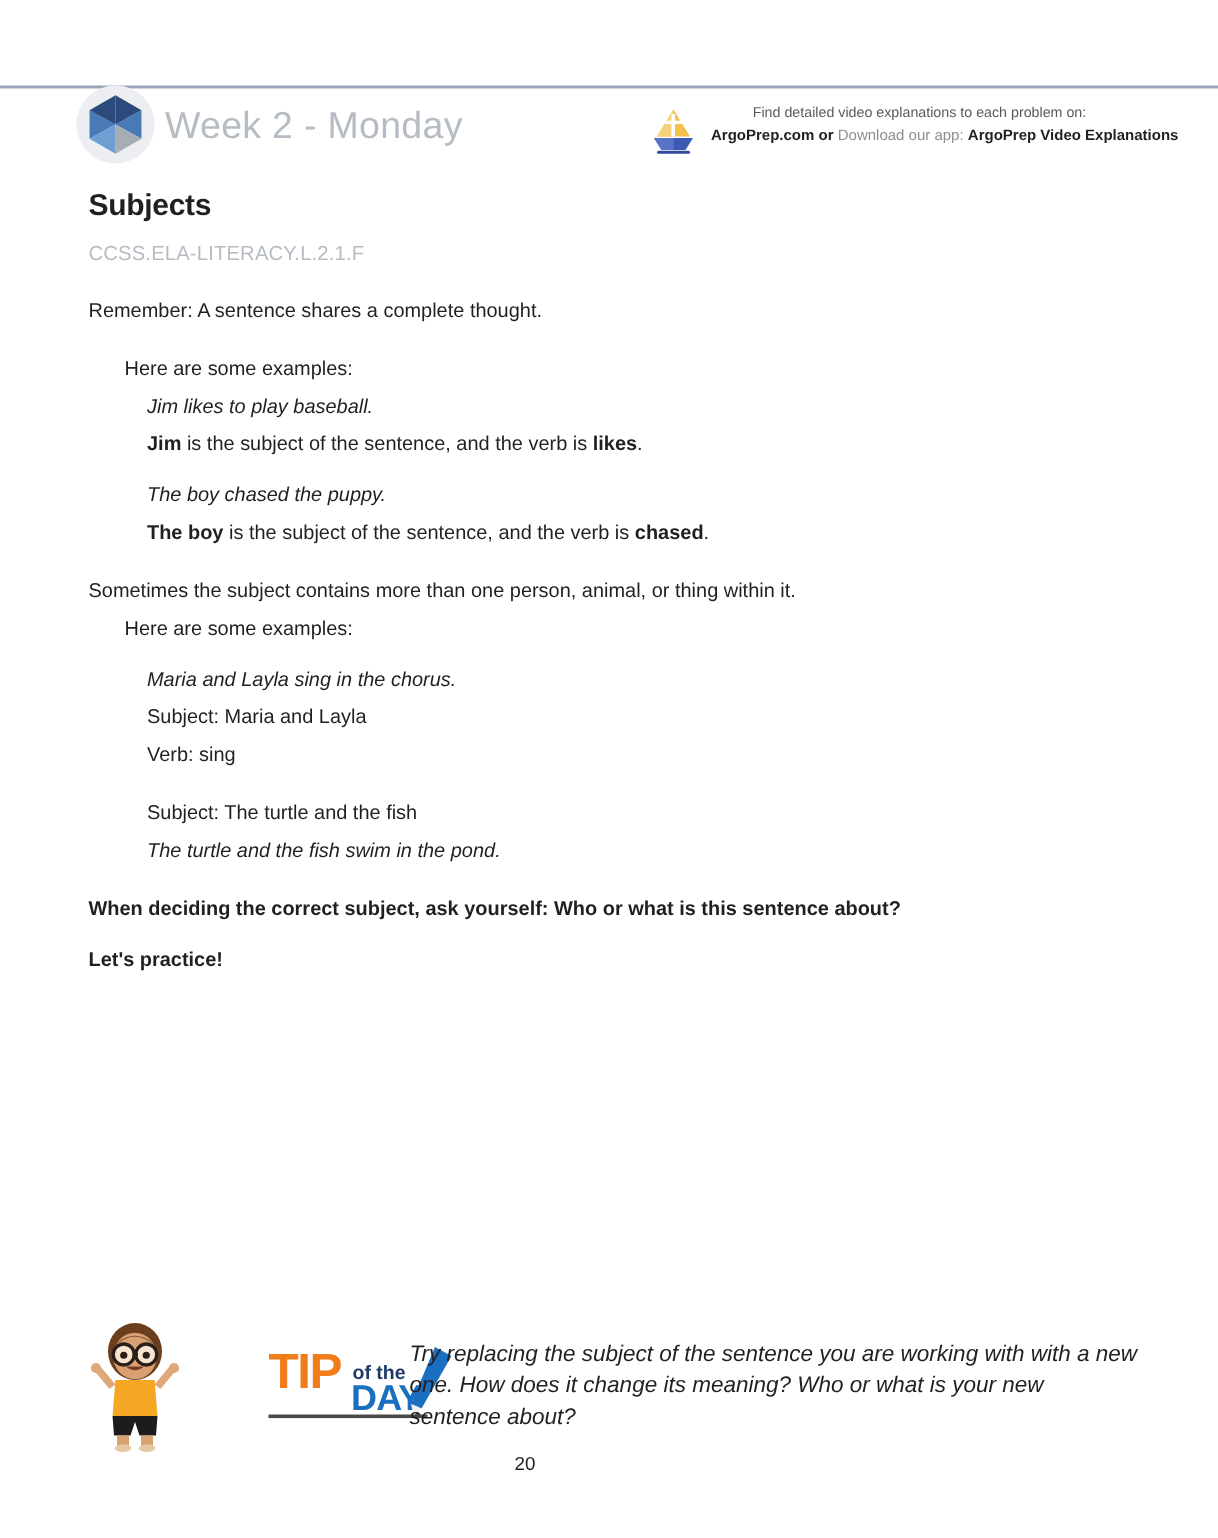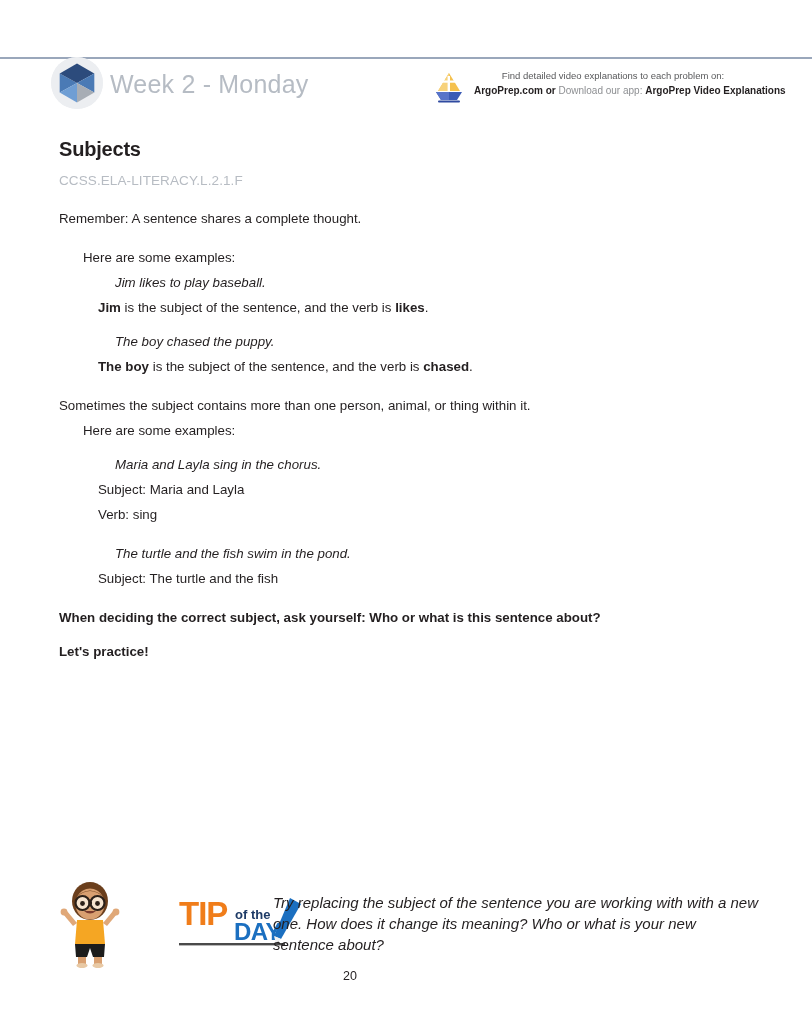--- a/index.html
+++ b/index.html
@@ -88,21 +88,21 @@
     white-space: nowrap;
     color: #231f20;
   }
   .promo-line2 .b { font-weight: bold; color: #231f20; }
   .promo-line2 .g { font-weight: 400; color: #8d8f92; }
 
   
   .content {
     position: absolute;
     left: 59px;
-    top: 138px;
+    top: 126px;
     width: 700px;
   }
   .page-title {
     font-size: 20px;
     font-weight: bold;
     color: #231f20;
     margin: 0 0 12px 0;
     letter-spacing: -0.2px;
   }
   .standard-code {
@@ -112,21 +112,21 @@
     letter-spacing: 0.1px;
   }
   .p {
     font-size: 13.3px;
     line-height: 25px;
     color: #231f20;
     margin: 0;
   }
   .p.bold { font-weight: bold; }
   .p .bold { font-weight: bold; }
-  .p .ital { font-style: italic; margin-left: 17px; }
+  .p .ital { font-style: italic; }
   .indent1 { margin-left: 24px; }
   .indent2 { margin-left: 39px; }
   .gap-sm { height: 9px; }
   .gap-md { height: 14px; }
 
   
   .tip-area {
     position: absolute;
     left: 59px;
     top: 878px;
@@ -235,22 +235,22 @@
   <p class="p indent1">Here are some examples:</p>
 
   <div class="gap-sm"></div>
 
   <p class="p indent2"><span class="ital">Maria and Layla sing in the chorus.</span></p>
   <p class="p indent2">Subject: Maria and Layla</p>
   <p class="p indent2">Verb: sing</p>
 
   <div class="gap-md"></div>
 
+  <p class="p indent2">Subject: The turtle and the fish</p>
   <p class="p indent2"><span class="ital">The turtle and the fish swim in the pond.</span></p>
-  <p class="p indent2">Subject: The turtle and the fish</p>
 
   <div class="gap-md"></div>
 
   <p class="p bold">When deciding the correct subject, ask yourself: Who or what is this sentence about?</p>
 
   <div class="gap-sm"></div>
 
   <p class="p bold">Let's practice!</p>
 </div>
 

